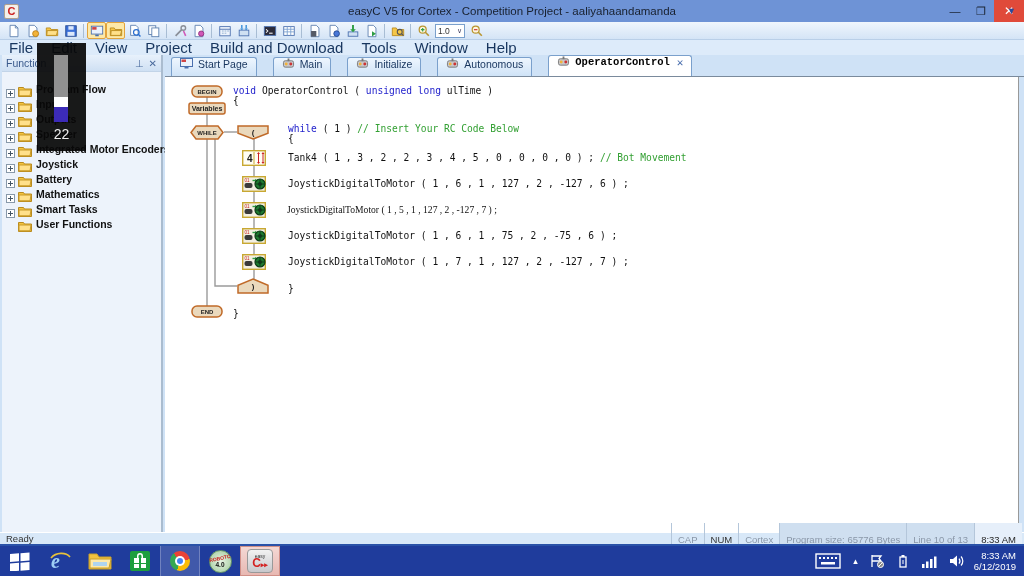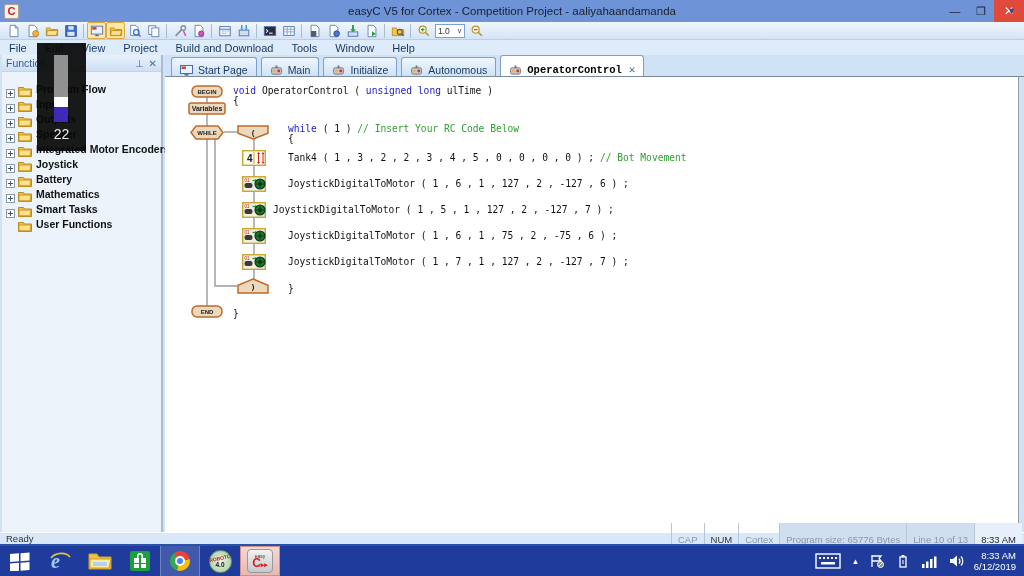--- a/index.html
+++ b/index.html
@@ -17,38 +17,38 @@
   
   .toolbar { position:absolute; left:0; top:22px; width:1024px; height:18px; background:linear-gradient(#f0f6fd,#d4e4f6); border-bottom:1px solid #b9cfe8; display:flex; align-items:center; padding-left:4px; }
   .tb-btn { width:19px; height:17px; display:flex; align-items:center; justify-content:center; border:1px solid transparent; border-radius:2px; }
   .tb-btn svg { width:14px; height:14px; }
   .tb-btn.hl { background:#fde9a8; border-color:#e2a33c; }
   .tb-sep { width:1px; height:14px; background:#a8bdd4; margin:0 3px; }
   .zoom-box { height:14px; min-width:30px; background:#fff; border:1px solid #7aa0cc; font-size:8.5px; color:#333; display:flex; align-items:center; justify-content:space-between; padding:0 2px; margin:0 2px; }
   .zoom-box .car { font-size:7px; color:#446; }
 
   
-  .menubar { position:absolute; left:0; top:40px; width:1024px; height:15px; background:#ddebfa; display:flex; align-items:center; font-size:11px; color:#17355e; }
+  .menubar { position:absolute; left:0; top:40px; width:1024px; height:15px; background:#ddebfa; display:flex; align-items:center; font-size:15px; color:#17355e; }
   .menu-item { padding:0 9px; }
 
   
   .sidebar { position:absolute; left:2px; top:55px; width:161px; height:477px; background:#edf3fb; border-right:2px solid #aabccf; }
   .sidebar-header { height:17px; background:linear-gradient(#e8f1fb,#cfe0f3); display:flex; align-items:center; font-size:10.5px; color:#3a5a8c; padding:0 4px; border-bottom:1px solid #c2d4e8; }
   .sidebar-header .sp { flex:1; }
   .hdr-ic { color:#4a6a9c; font-size:10px; margin-left:5px; }
   .tree { padding-top:9px; }
   .tree-row { display:flex; align-items:center; height:15px; padding-left:4px; }
   .tree-row .exp { width:9px; height:9px; margin-right:3px; flex:none; }
   .tree-row .noexp { width:12px; flex:none; }
   .tree-row .fold { width:14px; height:11px; margin-right:4px; flex:none; }
   .tree-label { font-size:10.5px; font-weight:bold; color:#111; white-space:nowrap; }
 
   
   .tabbar { position:absolute; left:165px; top:55px; width:859px; height:22px; background:#cfe2f6; border-bottom:1px solid #7a8a9c; display:flex; align-items:flex-end; padding-left:6px; }
-  .tab { height:19px; display:flex; align-items:flex-end; padding:0 8px; margin-right:4px; background:linear-gradient(#eef6fe,#cfe3f7); border:1px solid #7aa0cc; border-bottom:none; border-radius:3px 3px 0 0; font-size:10.5px; color:#17355e; position:relative; }
+  .tab { height:19px; display:flex; align-items:flex-start; padding:0 8px; margin-right:16px; background:linear-gradient(#eef6fe,#cfe3f7); border:1px solid #7aa0cc; border-bottom:none; border-radius:3px 3px 0 0; font-size:10.5px; color:#17355e; position:relative; }
   .tab svg { width:13px; height:11px; margin-right:5px; }
   .tab.active { background:#fff; font-weight:bold; color:#000; z-index:2; height:21px;font-family:Liberation Mono, monospace; }
   .tab .closex { margin-left:7px; color:#4a6fae; font-weight:normal; font-size:11px; }
   .tab-overflow { position:absolute; right:8px; top:6px; color:#2a4a9c; font-size:9px; }
 
   
   .canvas { position:absolute; left:165px; top:77px; width:854px; height:455px; background:#fff; border-right:1px solid #999; }
   .code-line { position:absolute; font-family:"DejaVu Sans Mono","Liberation Mono",monospace; font-size:9.6px; line-height:10px; white-space:pre; }
   .tk-k { color:#2222cc; } .tk-c { color:#33a033; } .tk-p { color:#111; }
   .fc-block { position:absolute; }
@@ -447,21 +447,21 @@
           <path d="M59 55 H72"></path>
           <path d="M89 62 V202"></path>
         </g>
       </svg>
   <div class="code-line" style="left: 68px; top: 9px;"><span class="tk-k">void </span><span class="tk-p">OperatorControl ( </span><span class="tk-k">unsigned long</span><span class="tk-p"> ulTime )</span></div>
       <div class="code-line" style="left: 68px; top: 19px;"><span class="tk-p">{</span></div>
       <div class="code-line" style="left: 123px; top: 47px;"><span class="tk-k">while</span><span class="tk-p"> ( 1 ) </span><span class="tk-c">// Insert Your RC Code Below</span></div>
       <div class="code-line" style="left: 123px; top: 57px;"><span class="tk-p">{</span></div>
       <div class="code-line" style="left: 123px; top: 76px;"><span class="tk-p">Tank4 ( 1 , 3 , 2 , 2 , 3 , 4 , 5 , 0 , 0 , 0 , 0 ) ; </span><span class="tk-c">// Bot Movement</span></div>
       <div class="code-line" style="left: 123px; top: 102px;"><span class="tk-p">JoystickDigitalToMotor ( 1 , 6 , 1 , 127 , 2 , -127 , 6 ) ;</span></div>
-      <div class="code-line" style="left: 108px; top: 128px;"><span class="tk-p">JoystickDigitalToMotor ( 1 , 5 , 1 , 127 , 2 , -127 , 7 ) ;</span></div>
+      <div class="code-line" style="left: 122px; top: 128px; font-family: Liberation Serif, serif;"><span class="tk-p">JoystickDigitalToMotor ( 1 , 5 , 1 , 127 , 2 , -127 , 7 ) ;</span></div>
       <div class="code-line" style="left: 123px; top: 154px;"><span class="tk-p">JoystickDigitalToMotor ( 1 , 6 , 1 , 75 , 2 , -75 , 6 ) ;</span></div>
       <div class="code-line" style="left: 123px; top: 180px;"><span class="tk-p">JoystickDigitalToMotor ( 1 , 7 , 1 , 127 , 2 , -127 , 7 ) ;</span></div>
       <div class="code-line" style="left: 123px; top: 207px;"><span class="tk-p">}</span></div>
       <div class="code-line" style="left: 68px; top: 232px;"><span class="tk-p">}</span></div>
       <div class="fc-block" style="left: 26px; top: 8px; width: 32px; height: 13px;">
         <svg viewBox="0 0 32 13">
           <rect x="1" y="1" width="30" height="11" rx="5" fill="#ead9bd" stroke="#c06a28" stroke-width="1.5"></rect>
         </svg>
         <div class="fc-label" style="font-size:6px">BEGIN</div>
       </div>

